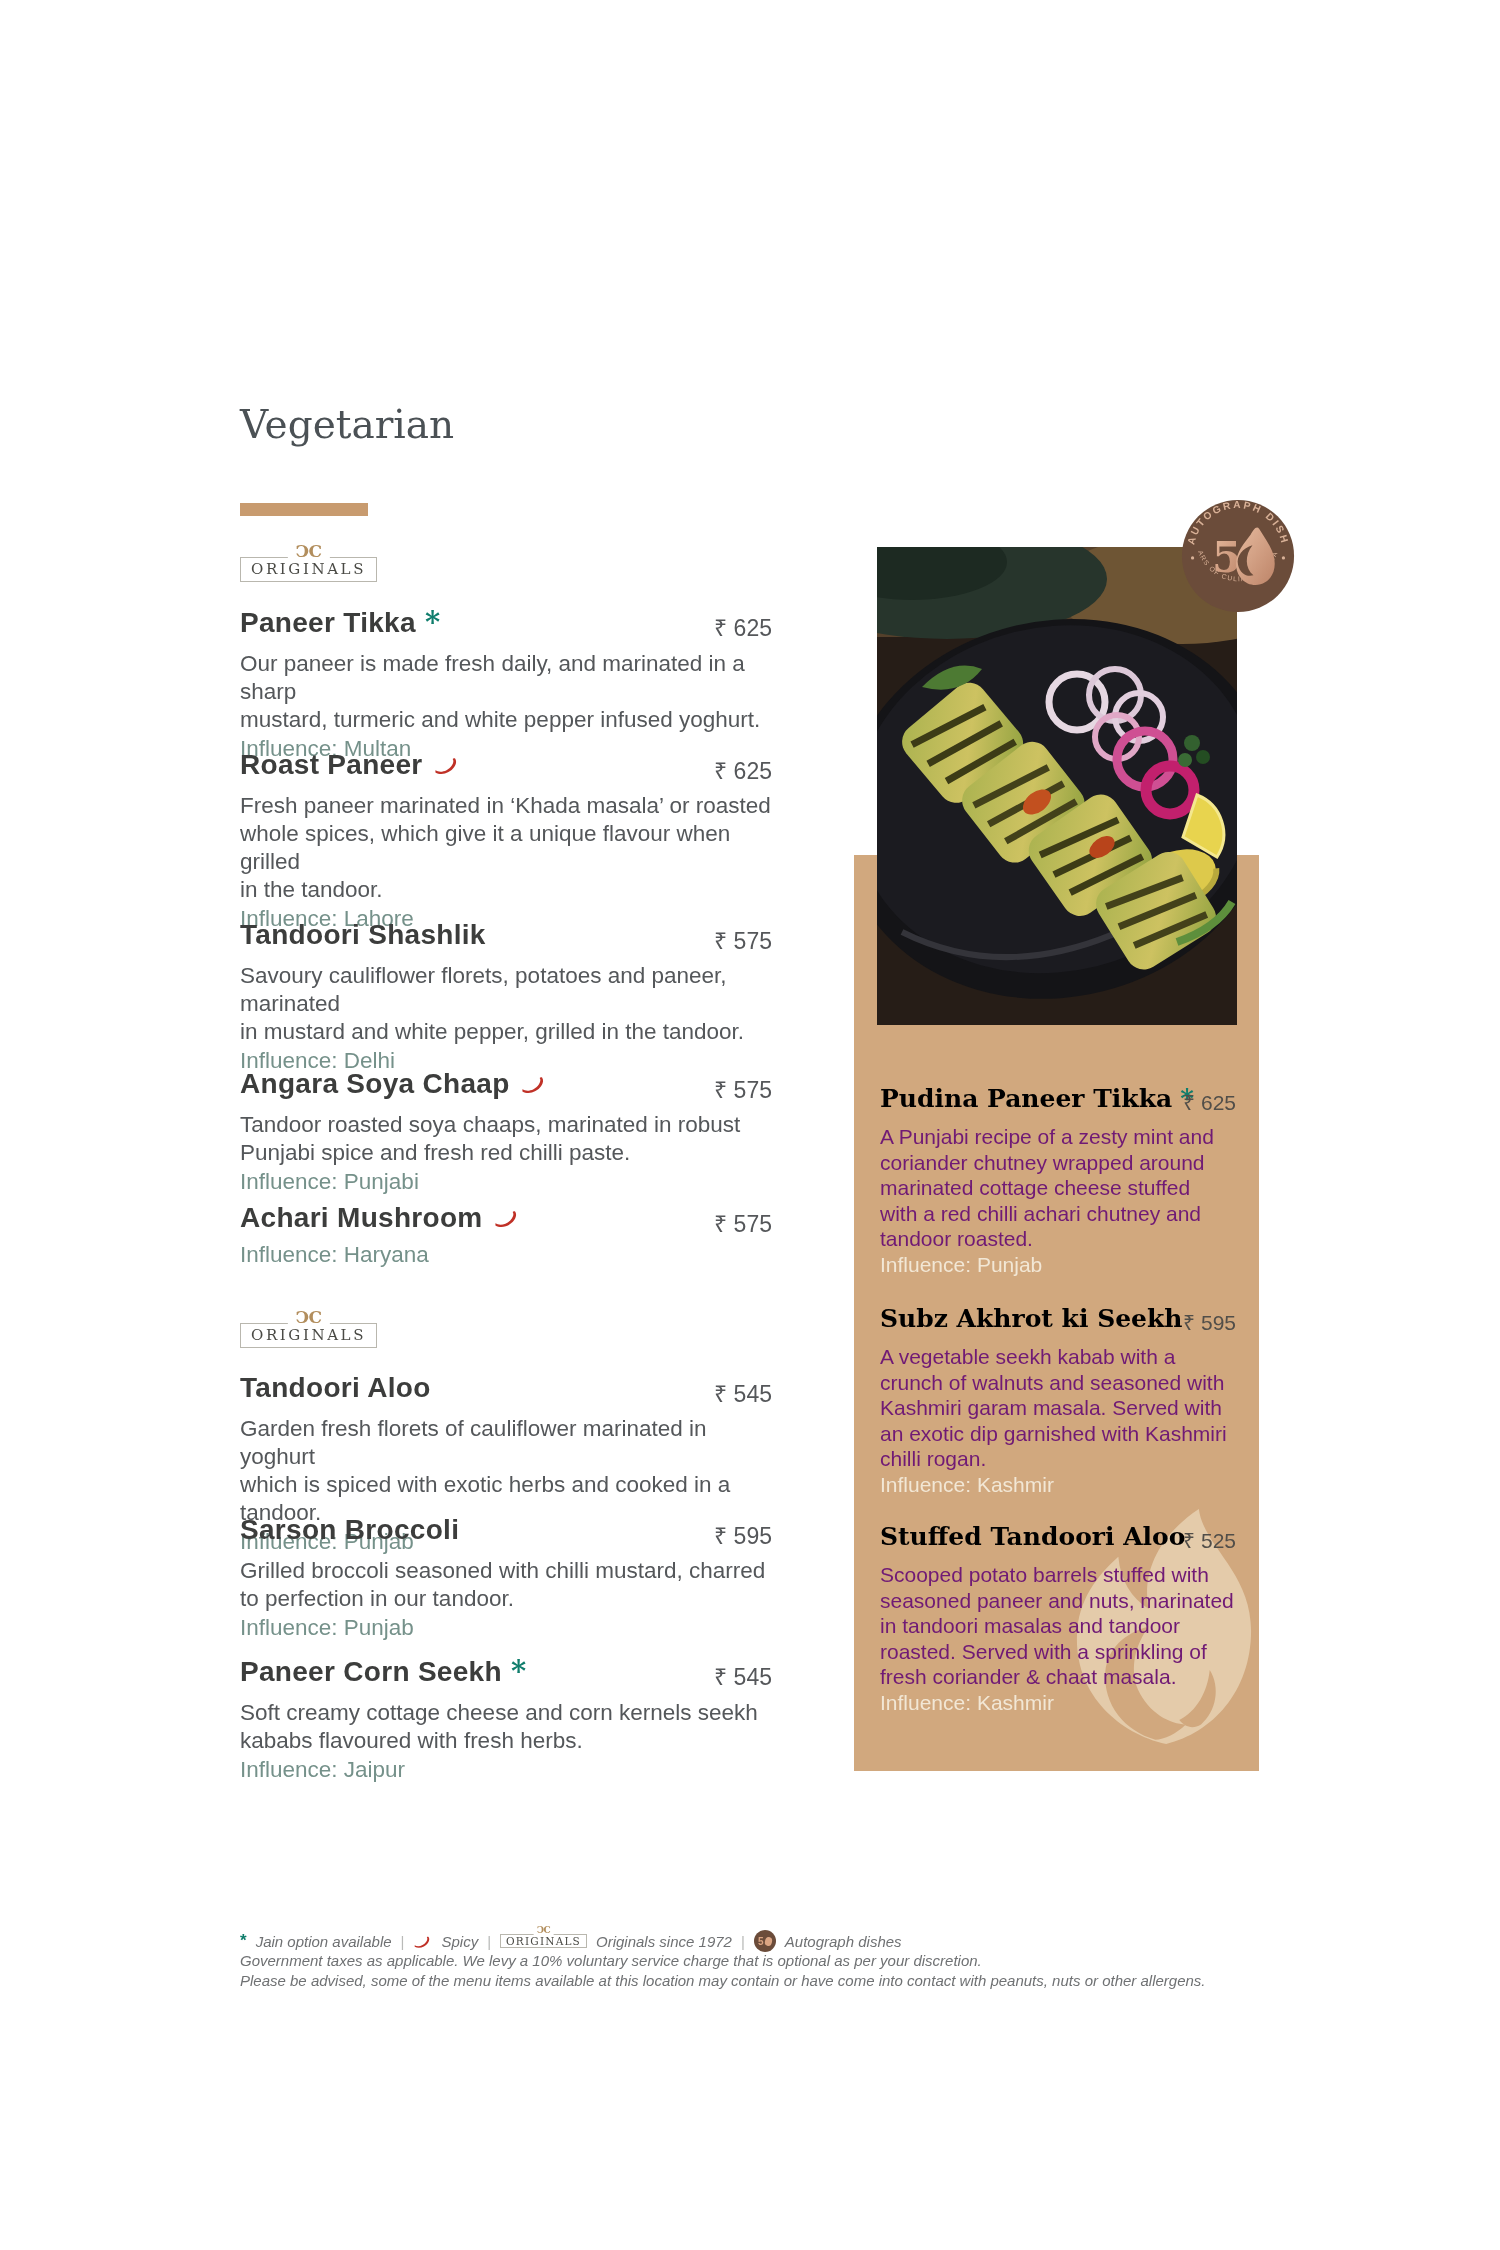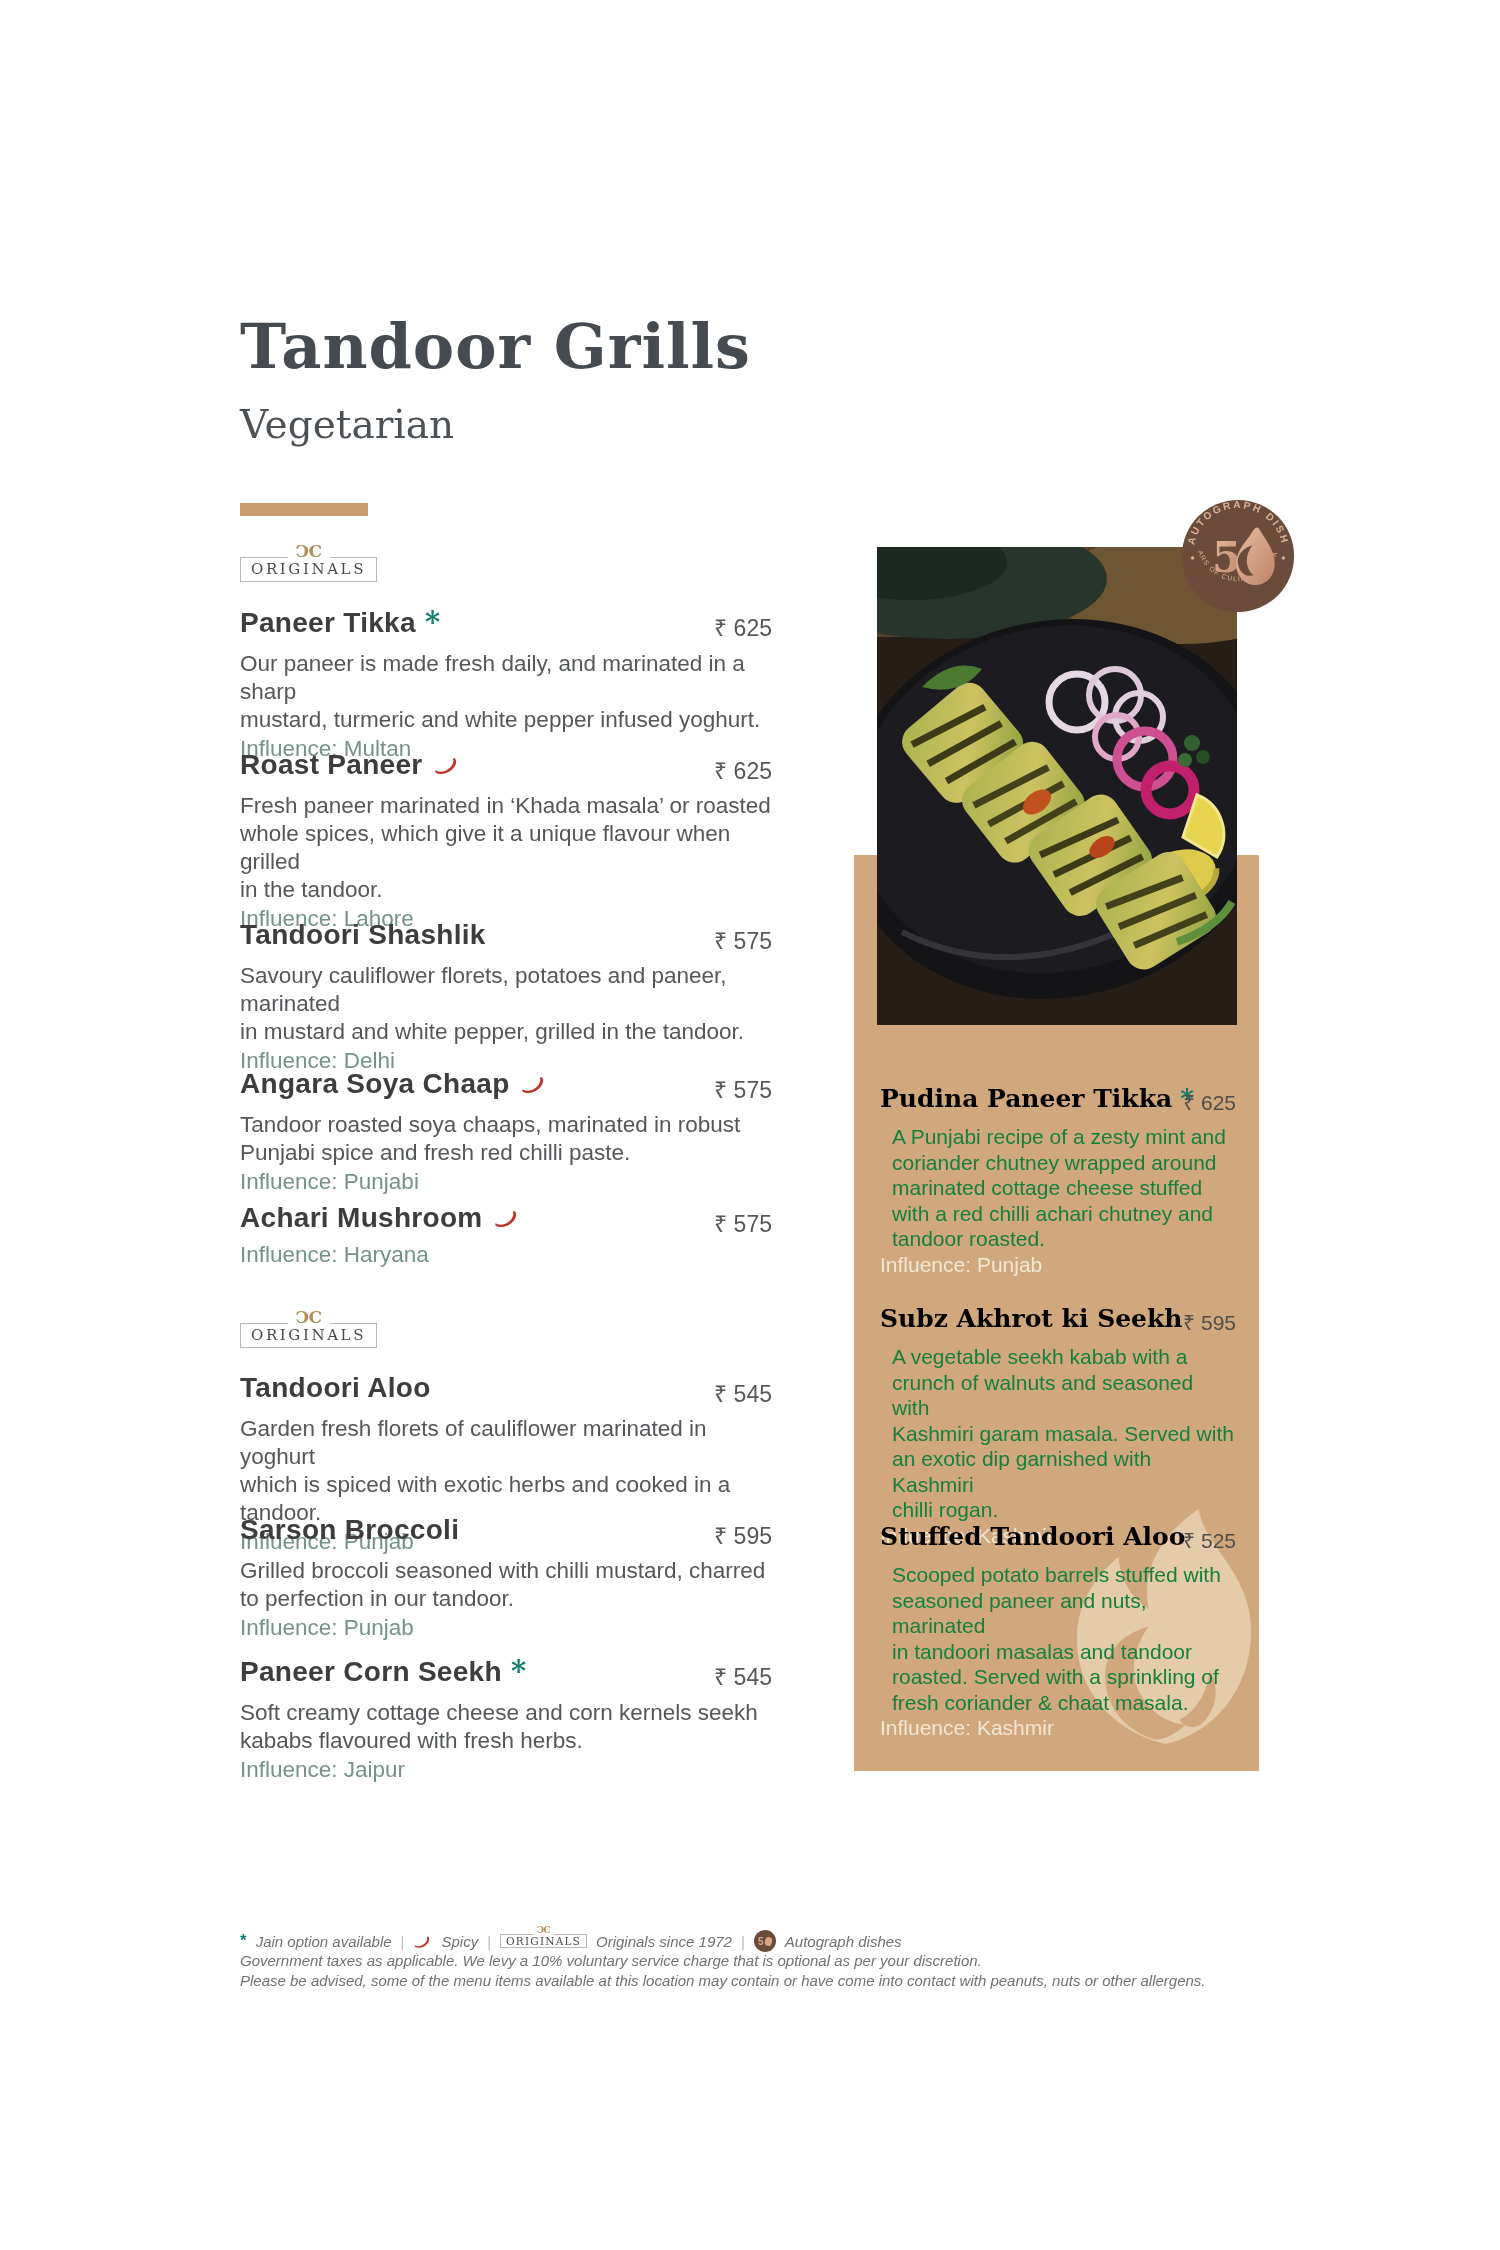--- a/index.html
+++ b/index.html
@@ -35,21 +35,21 @@
   .panel{position:absolute;left:854px;top:855px;width:405px;height:916px;background:#d1a87e;overflow:hidden;z-index:1;}
   .flame{position:absolute;right:-16px;bottom:-10px;width:235px;height:272px;}
   .photo{position:absolute;left:877px;top:547px;width:360px;height:478px;overflow:hidden;z-index:2;}
   .badge50{position:absolute;left:1180px;top:498px;width:116px;height:116px;z-index:3;}
 
   .pitem{position:absolute;left:880px;width:356px;z-index:4;}
   .pname-row{position:relative;line-height:33px;white-space:nowrap;}
   .pname{font-family:"DejaVu Serif",serif;font-weight:700;font-size:25px;color:#000000;}
   .pjain{color:#0f7d6c;font-family:"DejaVu Serif",serif;font-weight:700;font-size:26px;margin-left:8px;}
   .pprice{position:absolute;right:0;top:4px;font-size:21px;color:#514e49;}
-  .pdesc{margin-top:6px;font-size:21px;line-height:25.5px;color:#15803d;white-space:pre-line;margin-left:12px;}
+  .pdesc{margin-top:6px;font-size:21px;line-height:25.5px;color:#701a75;white-space:pre-line;}
   .pinfluence{font-size:21px;line-height:26px;color:#f2e7d5;}
 
   
   .legend{position:absolute;left:240px;top:1930px;display:flex;align-items:center;gap:9px;
           font-style:italic;font-size:15px;color:#6f7173;z-index:5;}
   .sep{color:#b9bab8;font-style:normal;}
   .fjain{color:#0f7d6c;font-style:normal;font-weight:700;font-size:17px;}
   .fchili{width:19px;height:15px;}
   .mini-orig{position:relative;display:inline-block;border:1px solid #b9b7ae;padding:0 5px;
              font-family:"DejaVu Serif",serif;font-style:normal;font-size:10.5px;letter-spacing:1.2px;color:#4a4a45;background:#fff;}
@@ -57,21 +57,20 @@
         font-family:"DejaVu Serif",serif;font-weight:700;font-size:9px;line-height:1;background:#fff;padding:0 2px;}
   .mini50{width:22px;height:22px;border-radius:50%;background:#6b4c3a;color:#dba583;font-style:normal;
           font-weight:700;font-size:10px;display:inline-flex;align-items:center;justify-content:center;letter-spacing:0;}
   .fline{position:absolute;left:240px;font-style:italic;font-size:15px;color:#6f7173;z-index:5;}
 </style>
 </head>
 <body>
 
 <div class="page">
 
-  <div class="title">Tandoor Grills</div>
   <div class="subtitle">Vegetarian</div>
   <div class="rule"></div>
 
   <div class="panel">
     <svg class="flame" viewBox="0 0 200 250">
       <path fill="#e4cbaa" d="M138,0 C142,34 186,58 186,112 C186,168 150,206 108,216 C64,206 24,170 26,116 C27,84 44,62 64,44 C66,66 76,82 92,92 C86,64 96,28 138,0 Z"></path>
       <path fill="#d1a87e" d="M92,108 C80,124 74,146 82,166 C92,188 112,198 126,198 C118,206 106,212 98,212 C70,204 50,180 52,150 C54,128 70,114 92,108 Z"></path>
       <path fill="#d1a87e" d="M120,194 C136,186 146,168 148,148 C158,164 154,186 140,198 C132,203 125,200 120,194 Z"></path>
     </svg>
   </div>

